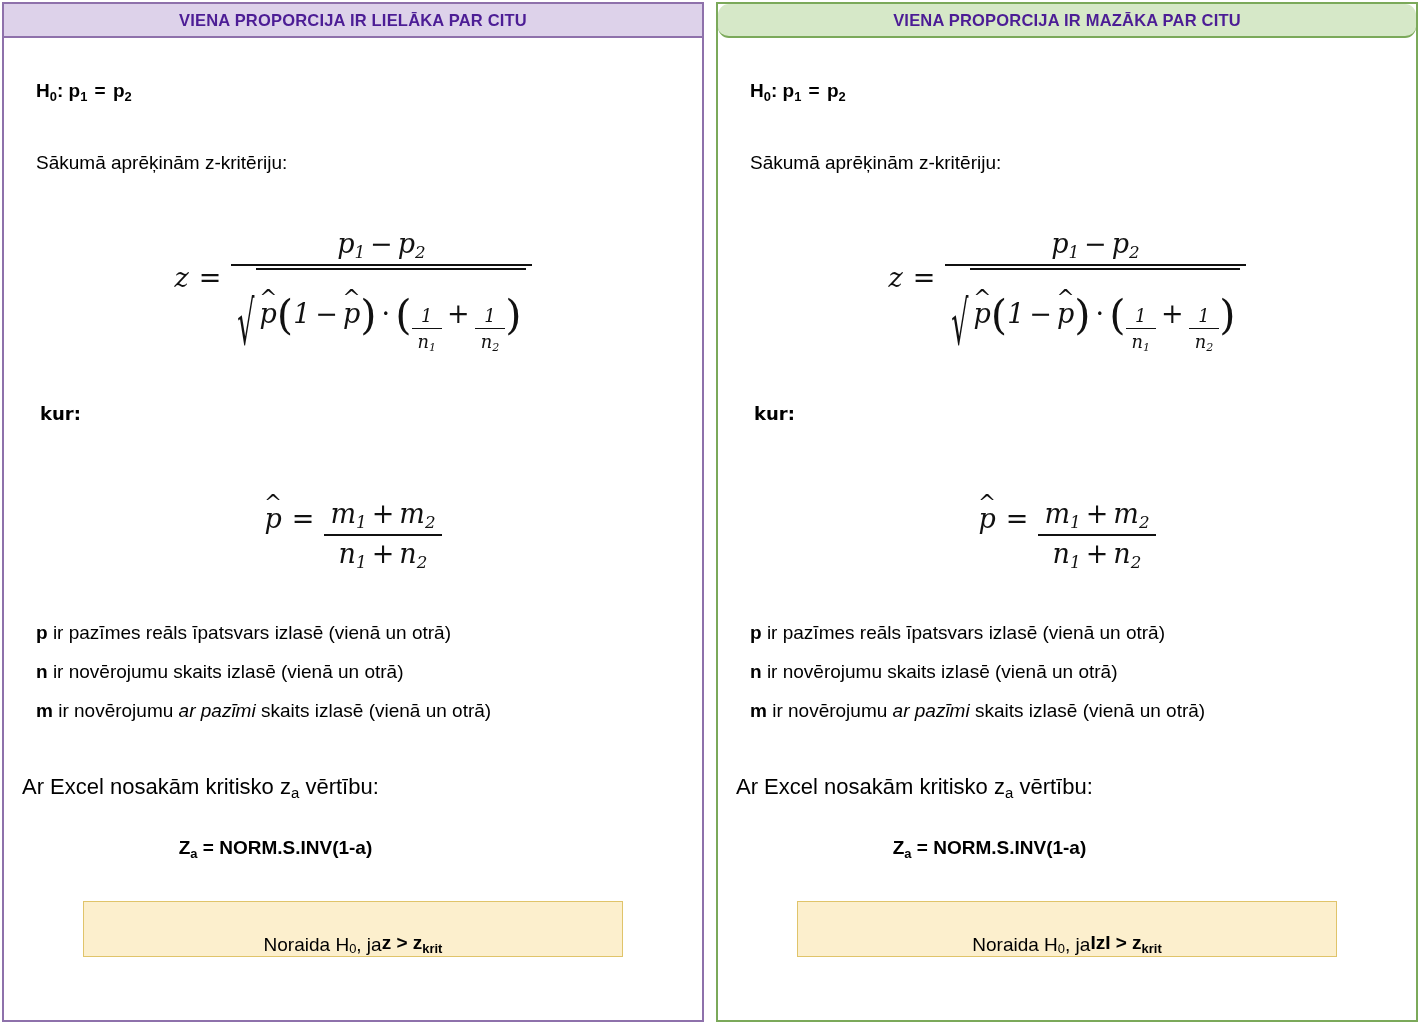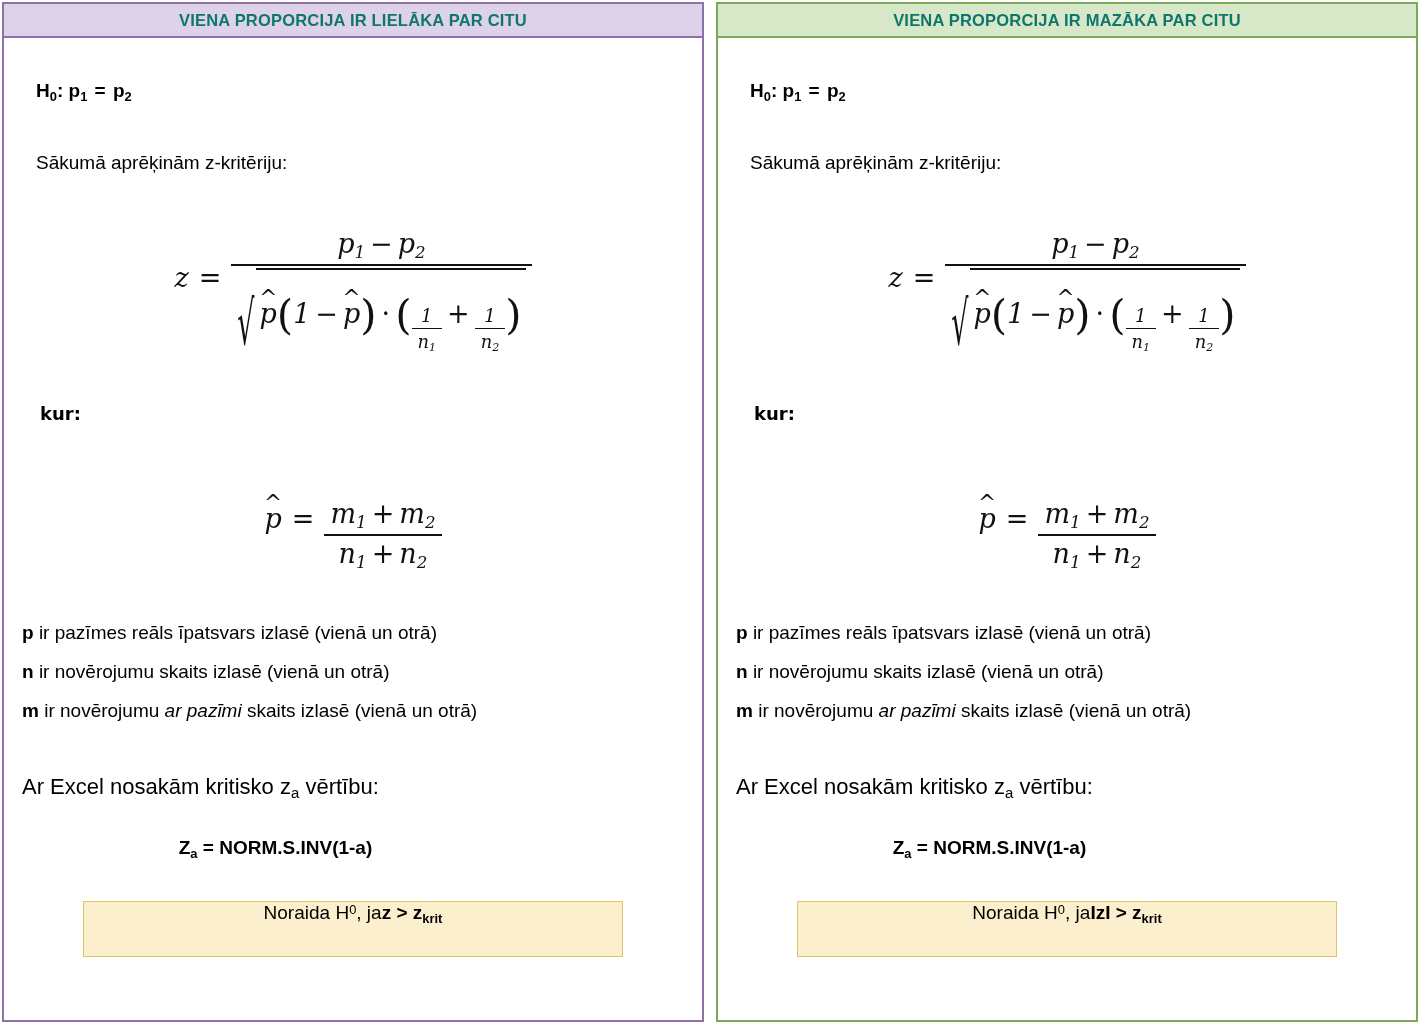--- a/index.html
+++ b/index.html
@@ -42,25 +42,26 @@
     height: 32px;
     flex: 0 0 32px;
     background: #ddd2ea;
     border-bottom: 2px solid #8e71ab;
     display: flex;
     align-items: center;
     justify-content: center;
     font-size: 16.5px;
     font-weight: bold;
     letter-spacing: 0.2px;
-    color: #0f766e;
+    color: #4c1d95;
   }
   .panel.green .panel-header {
     background: #d6e8c8;
     border-bottom-color: #7ba95a;
+    border-radius: 11px;
   }
 
   .panel-body {
     flex: 1 1 auto;
     position: relative;
     padding: 0 16px;
     box-sizing: border-box;
   }
 
   
@@ -172,21 +173,21 @@
     left: 50%;
     transform: translateX(-50%);
     font-style: normal;
     font-size: 0.8em;
     line-height: 1;
   }
 
   
   .defs {
     margin-top: 50px;
-    margin-left: 2px;
+    margin-left: 16px;
   }
   .defs .def {
     font-size: 19px;
     margin-bottom: 17px;
   }
   .defs .def b { font-weight: bold; }
   .defs .def i { font-style: italic; }
 
   
   .excel-line {
@@ -211,21 +212,21 @@
 
   
   .decision-box {
     margin: 40px auto 0 auto;
     width: 540px;
     height: 56px;
     box-sizing: border-box;
     background: #fcefcd;
     border: 1px solid #e0c46a;
     display: flex;
-    align-items: flex-start;
+    align-items: flex-end;
     justify-content: center;
     font-size: 19px;
   }
   .decision-box sub { font-size: 0.68em; vertical-align: -0.28em; }
   .decision-box .cond { font-weight: bold; }
   .decision-box .cond sub { font-weight: bold; }
 </style>
 </head>
 <body>
 

